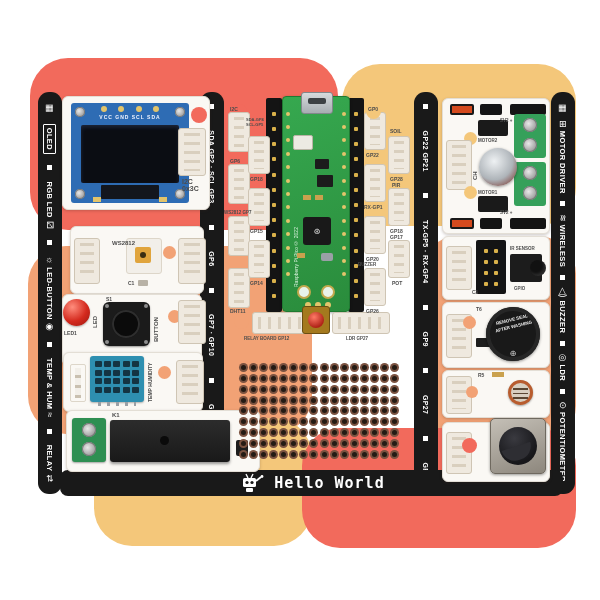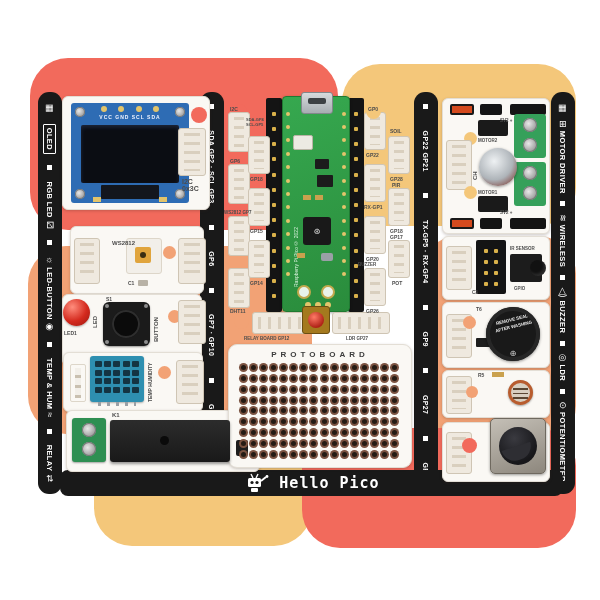--- a/index.html
+++ b/index.html
@@ -146,21 +146,21 @@
       <svg width="26" height="20" viewBox="0 0 26 20">
         <line x1="8" y1="1" x2="10" y2="5" stroke="#fff" stroke-width="1.4"></line>
         <line x1="15" y1="1" x2="13" y2="5" stroke="#fff" stroke-width="1.4"></line>
         <rect x="5" y="5" width="13" height="9" rx="1.5" fill="#fff"></rect>
         <circle cx="9" cy="9.5" r="1.6" fill="#191919"></circle>
         <circle cx="14" cy="9.5" r="1.6" fill="#191919"></circle>
         <rect x="8" y="15" width="7" height="4" rx="1" fill="#fff"></rect>
         <line x1="18" y1="8" x2="23" y2="4" stroke="#fff" stroke-width="1.8"></line>
         <circle cx="24" cy="3.5" r="1.4" fill="#fff"></circle>
       </svg>
-      <span>Hello Pico</span>
+      <span>Hello World</span>
     </div>
   </div>
 
   <div class="board" style="left:62px;top:96px;width:146px;height:112px;">
     <div class="s" style="left:8px;top:6px;width:118px;height:100px;background:#2e6cb4;border-radius:3px;">
       <div class="screw" style="left:4px;top:4px;width:10px;height:10px;"></div>
       <div class="screw" style="right:4px;top:4px;width:10px;height:10px;"></div>
       <div class="screw" style="left:4px;bottom:4px;width:10px;height:10px;"></div>
       <div class="screw" style="right:4px;bottom:4px;width:10px;height:10px;"></div>
       <div class="s" style="left:30px;top:3px;width:58px;height:6px;display:flex;justify-content:space-between;">
@@ -390,23 +390,20 @@
 
   <div class="hole" style="left:234px;top:314px;width:15px;height:15px;background:#f2a275;"></div>
   <div class="connh" style="left:252px;top:312px;width:56px;height:20px;"></div>
   <div class="s" style="left:302px;top:306px;width:26px;height:26px;background:#a4791e;border:1px solid #6b4e12;border-radius:3px;z-index:4;">
     <div class="s" style="left:5px;top:5px;width:16px;height:16px;border-radius:50%;background:radial-gradient(circle at 38% 32%,#ff7a66,#b02418 70%);"></div>
   </div>
   <div class="connh" style="left:332px;top:312px;width:56px;height:20px;"></div>
   <div class="tl" style="left:244px;top:336px;font-size:4.5px;">RELAY BOARD GP12</div>
   <div class="tl" style="left:346px;top:336px;font-size:4.5px;">LDR GP27</div>
 
-  <div class="board" style="left:228px;top:344px;width:182px;height:122px;border-radius:9px;">
-    <div class="s" style="left:0;top:5px;width:100%;text-align:center;color:#3d3d3d;font-size:8px;font-weight:bold;letter-spacing:4px;">PROTOBOARD</div>
-  </div>
   <div class="pbh-grid" id="pb-holes" style="left:238px;top:362px;width:162px;height:98px;">
       <i></i>
       <i></i>
       <i></i>
       <i></i>
       <i></i>
       <i></i>
       <i></i>
       <i></i>
       <i></i>

